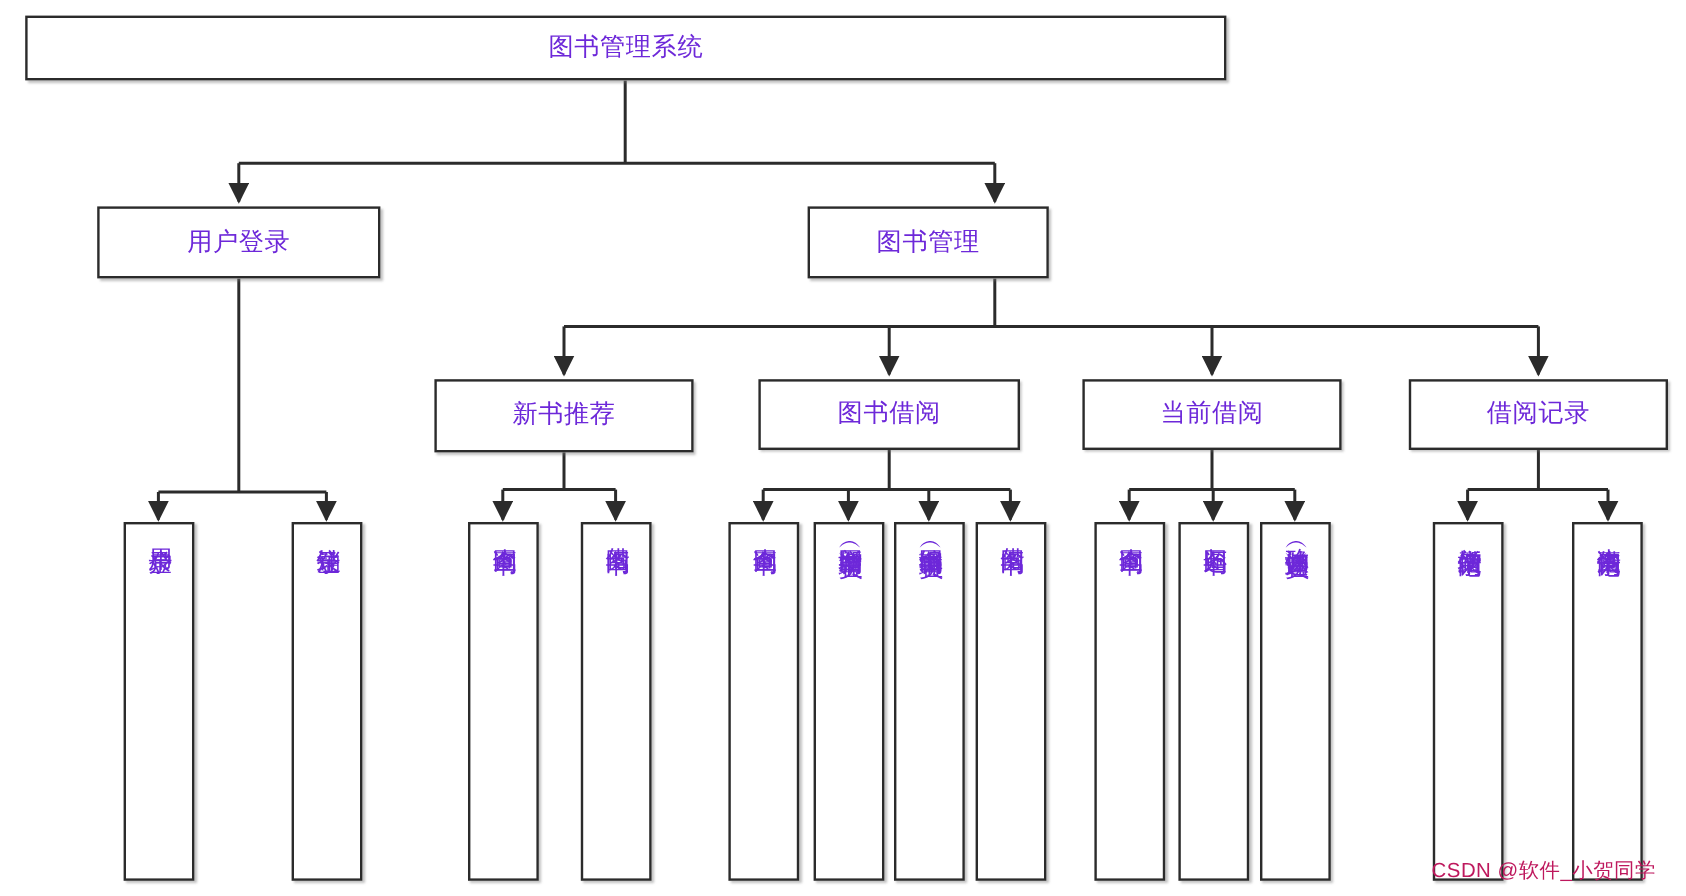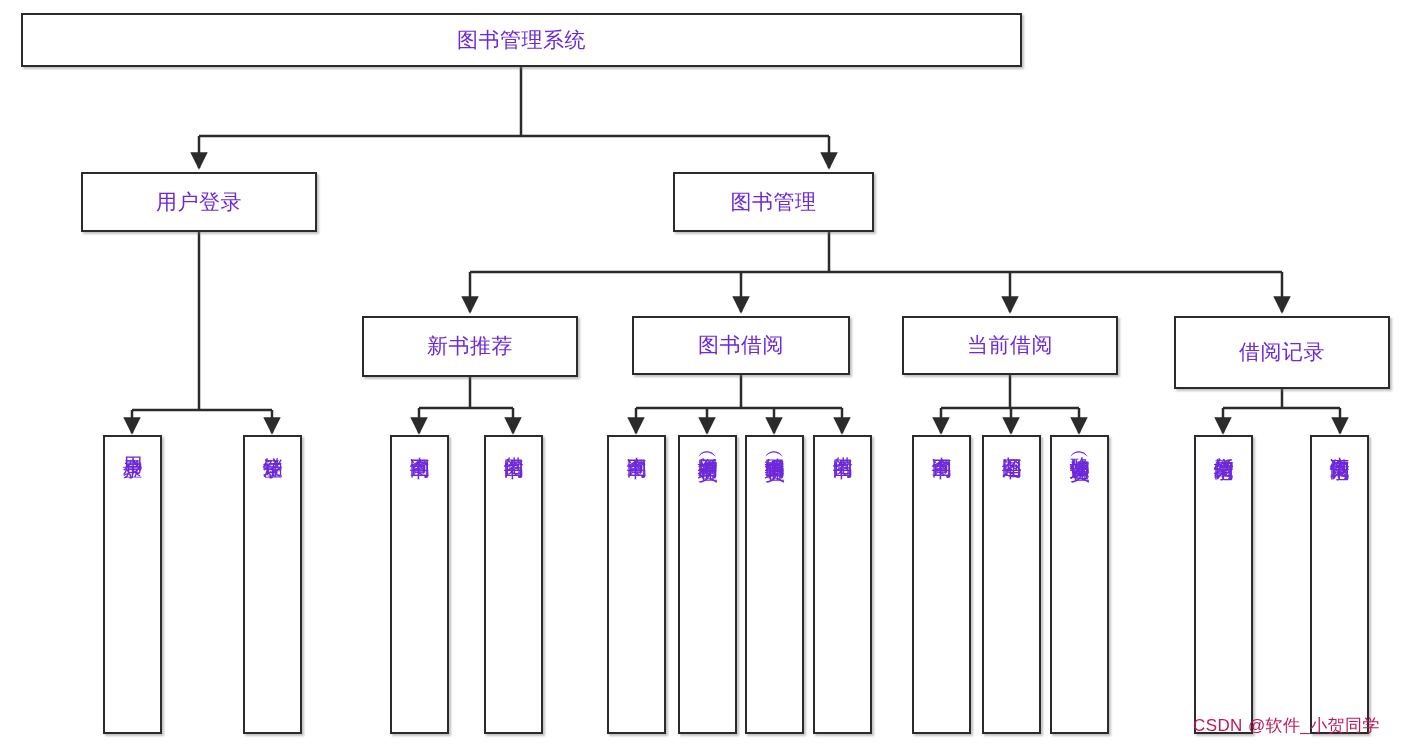--- a/index.html
+++ b/index.html
@@ -138,21 +138,21 @@
 
   <div class="node-box" style="left:362px; top:316px; width:216px; height:61px;">
     <span class="label">新书推荐</span>
   </div>
   <div class="node-box" style="left:632px; top:316px; width:218px; height:59px;">
     <span class="label">图书借阅</span>
   </div>
   <div class="node-box" style="left:902px; top:316px; width:216px; height:59px;">
     <span class="label">当前借阅</span>
   </div>
-  <div class="node-box" style="left:1174px; top:316px; width:216px; height:73px;">
+  <div class="node-box" style="left:1174px; top:316px; width:216px; height:59px;">
     <span class="label">借阅记录</span>
   </div>
 
   <div class="node-box leaf" style="left:103px; top:435px; width:59px; height:299px;">
     <span class="label">用户登录</span>
   </div>
   <div class="node-box leaf" style="left:243px; top:435px; width:59px; height:299px;">
     <span class="label">注销登录</span>
   </div>
 

